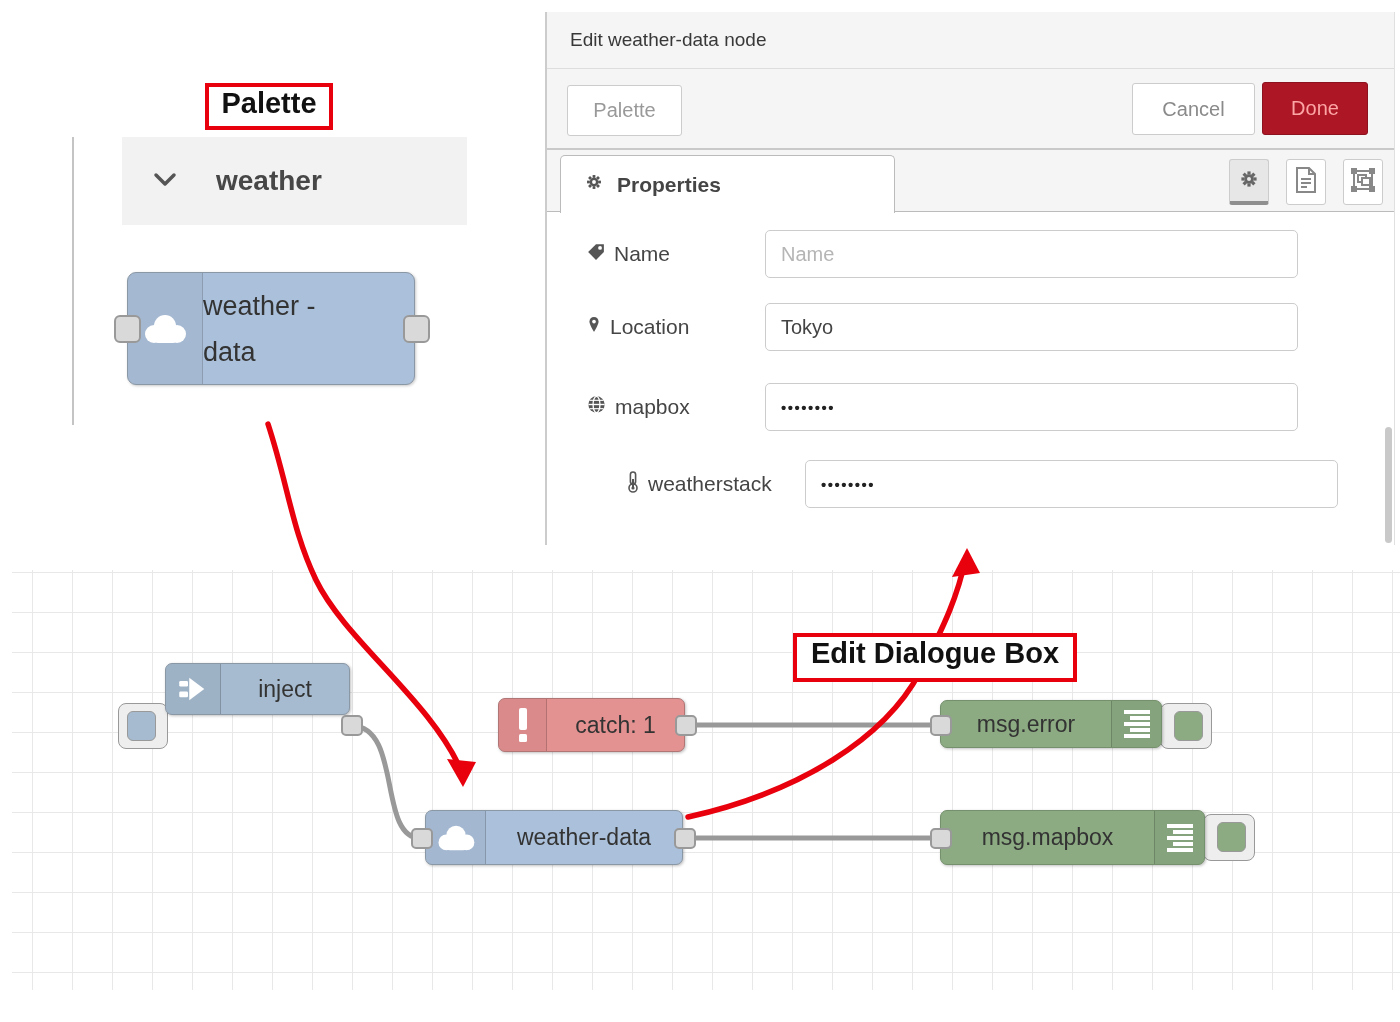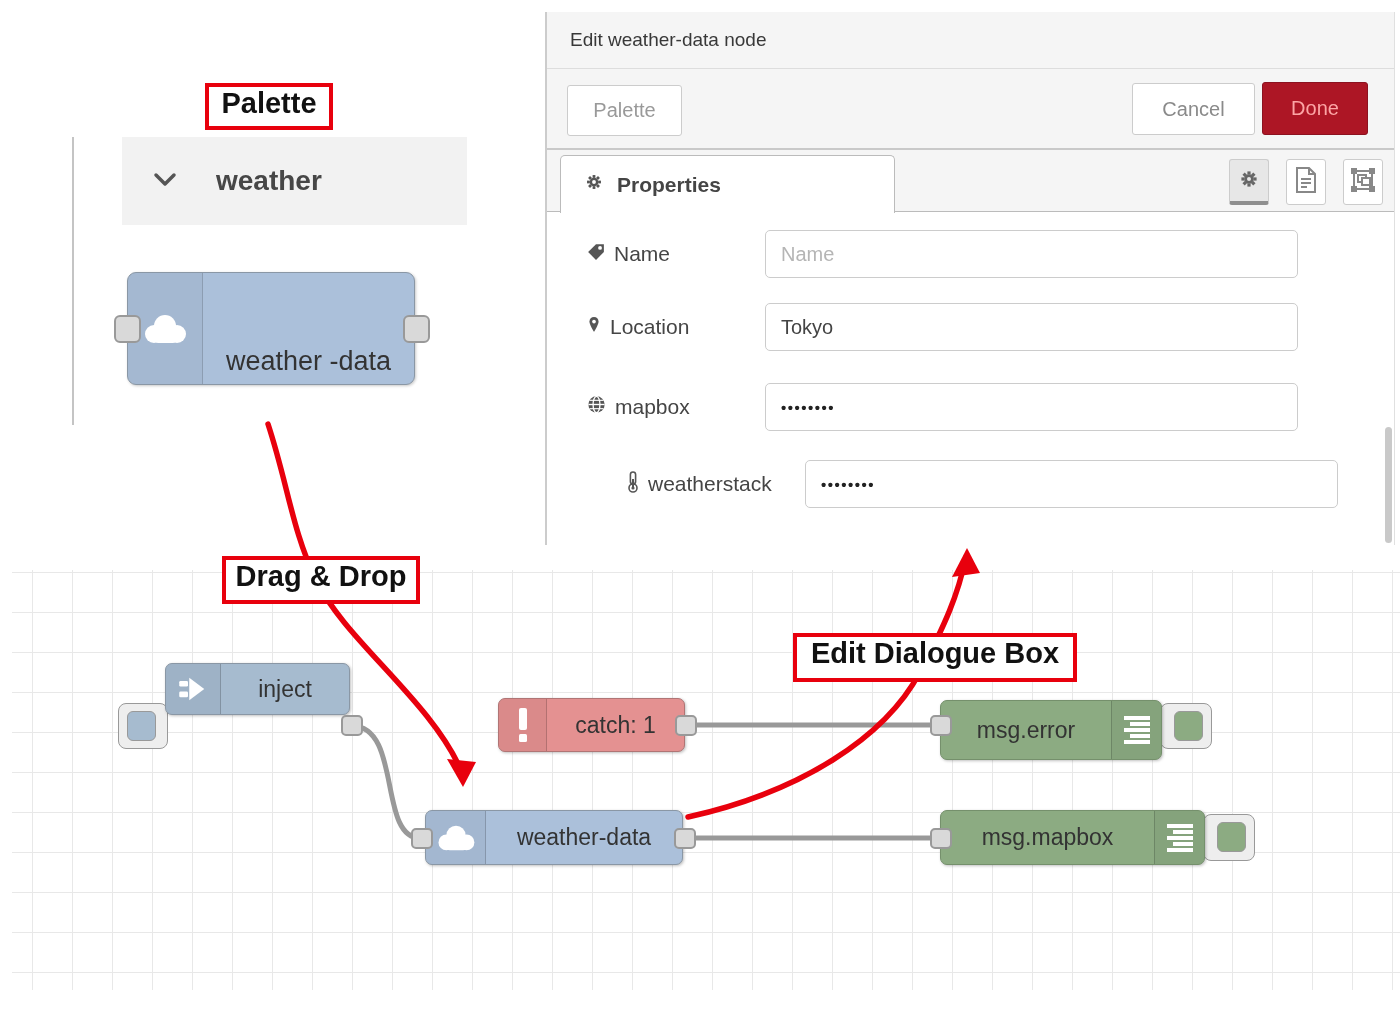--- a/index.html
+++ b/index.html
@@ -50,21 +50,21 @@
   #palette-panel { position:absolute; left:72px; top:137px; width:395px; height:288px; border-left:2px solid #c4c4c4; }
   #palette-header { height:88px; background:#f2f2f2; display:flex; align-items:center;margin-left:48px; }
   #palette-header .chev { margin-left:30px; }
   #palette-header .cat { margin-left:38px; font-size:28px; font-weight:bold; color:#474747; }
   #palette-node {
     position:absolute; left:53px; top:135px; width:288px; height:113px;
     background:#abc0da; border:1.5px solid #8a97a5; border-radius:9px;
     box-shadow:1px 1px 3px rgba(0,0,0,0.22); display:flex; color:#333;
   }
   #palette-node .icon-sec { flex:0 0 75px; border-right:1.5px solid rgba(0,0,0,0.15); background:rgba(0,0,0,0.04); display:flex; align-items:center; justify-content:center; border-radius:8px 0 0 8px; }
-  #palette-node .plbl { flex:1; display:flex; align-items:flex-end; justify-content:center; font-size:27px; line-height:46px; }
+  #palette-node .plbl { flex:1; display:flex; flex-direction:column; align-items:flex-start; justify-content:center; font-size:27px; line-height:46px; }
   .pport { position:absolute; z-index:4; width:27px; height:28px; border-radius:6px; background:#d9d9d9; border:2px solid #999; }
 
   
   .tag-box {
     position:absolute; z-index:7; background:#fff; border:4px solid #e8000d;
     display:flex; align-items:flex-start; justify-content:center;
     font-size:29px; font-weight:600; color:#111; white-space:nowrap;
   }
 
   
@@ -178,21 +178,21 @@
       </svg>
     </div>
     <div class="lbl">weather-data</div>
   </div>
   <div class="port" style="left:411px; top:828px;"></div>
   <div class="port" style="left:674px; top:828px;"></div>
 
   <div class="side-btn" style="left:1160px; top:703px; width:52px; height:46px;">
     <div class="inner green" style="right:8px;"></div>
   </div>
-  <div class="node green" style="left:940px; top:700px; width:222px; height:60px;">
+  <div class="node green" style="left:940px; top:700px; width:222px; height:48px;">
     <div class="lbl">msg.error</div>
     <div class="icon-sec right" style="flex-basis:50px;">
       <svg width="30" height="32" viewBox="0 0 30 32">
         <g fill="#fff">
           <rect x="2" y="2" width="26" height="4"></rect>
           <rect x="8" y="8" width="20" height="4"></rect>
           <rect x="2" y="14" width="26" height="4"></rect>
           <rect x="8" y="20" width="20" height="4"></rect>
           <rect x="2" y="26" width="26" height="4"></rect>
         </g>
@@ -222,23 +222,20 @@
 
   <svg id="annot" class="layer">
     <path d="M268,424 C288,485 292,530 316,580 C345,640 430,700 461,770" fill="none" stroke="#e8000d" stroke-width="5.5" stroke-linecap="round"></path>
     <polygon points="463,787 447,759 476,762" fill="#e8000d"></polygon>
     <path d="M688,817 C800,792 885,738 920,672 C945,625 958,595 966,557" fill="none" stroke="#e8000d" stroke-width="5.5" stroke-linecap="round"></path>
     <polygon points="967,548 952,577 980,573" fill="#e8000d"></polygon>
   </svg>
 
   <div class="tag-box" style="left:205px; top:83px; width:128px; height:47px;">
     <span>Palette</span>
-  </div>
-  <div class="tag-box" style="left:222px; top:556px; width:198px; height:48px;">
-    <span>Drag &amp; Drop</span>
   </div>
   <div class="tag-box" style="left:793px; top:633px; width:284px; height:49px;">
     <span>Edit Dialogue Box</span>
   </div>
 
   <div id="dialog">
     <div id="dlg-header">
       <span class="ttl">Edit weather-data node</span>
     </div>
 

